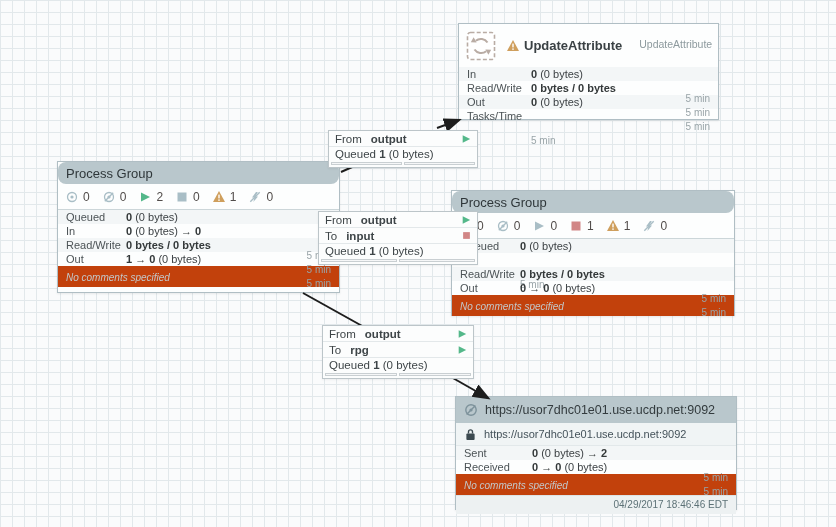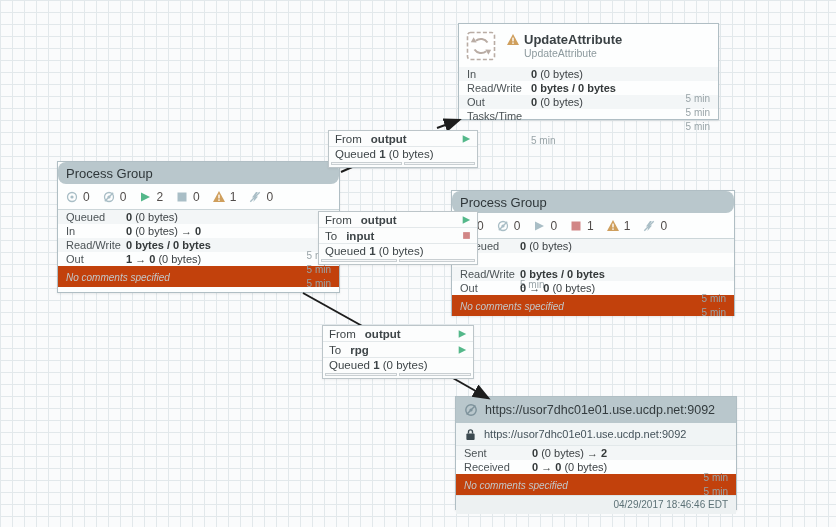--- a/index.html
+++ b/index.html
@@ -14,21 +14,21 @@
   }
   .component{
     position:absolute;background:#fdfefe;border:1px solid #b0bec4;
     box-shadow:0 1px 2px rgba(0,0,0,0.08);z-index:2;box-sizing:border-box;
   }
   
   .pg-header{height:22px;background:#b9c7cc;display:flex;align-items:center;
     padding:0 8px;font-size:13px;color:#2f373a;border-radius:8px;}
   .proc-header{height:39px;display:flex;align-items:center;padding:2px 6px;background:#fdfefe;}
   .proc-icon-box{width:32px;height:32px;margin-right:10px;flex-shrink:0;}
-  .proc-title-block{display:flex;flex-direction:column;justify-content:center;}
+  .proc-title-block{display:flex;justify-content:center;}
   .proc-name-row{display:flex;align-items:center;gap:5px;}
   .proc-name{font-size:13px;font-weight:bold;color:#3a4144;}
   .proc-type{font-size:10.5px;color:#8d9a9e;margin-left:17px;}
   
   .icon-row{display:flex;align-items:center;height:25px;padding:0 8px;
     background:#fdfefe;border-bottom:1px solid #ccd6d9;}
   .icon-pair{display:flex;align-items:center;gap:5px;margin-right:13px;}
   .ic{color:#a9bec6;display:inline-flex;}
   .ic.green{color:#54b88a;}
   .ic.red{color:#d18686;}

